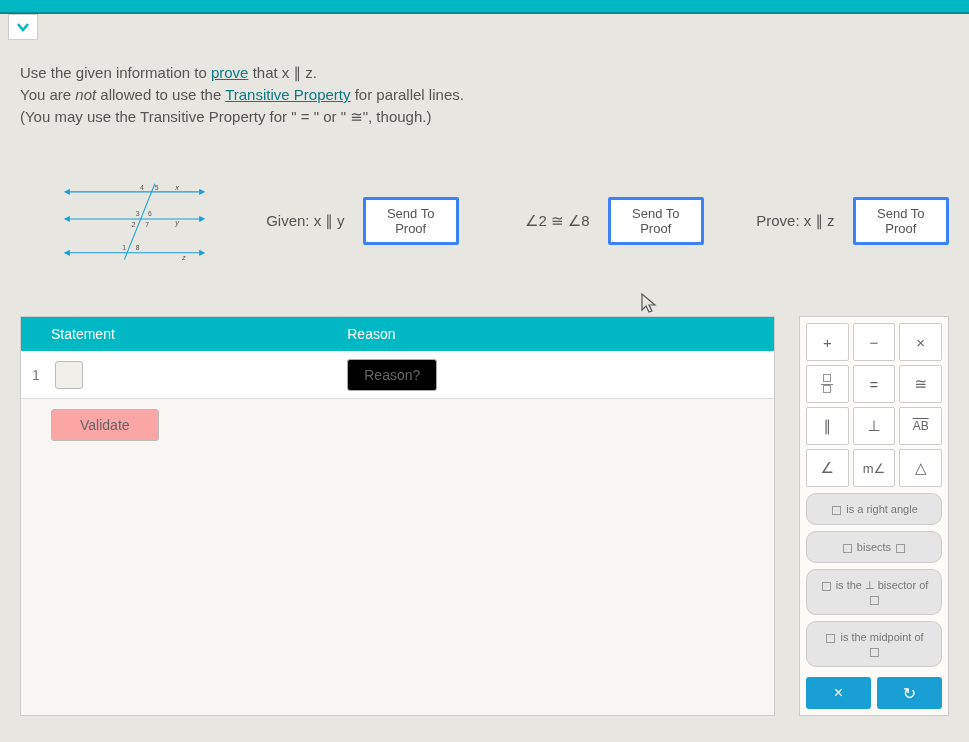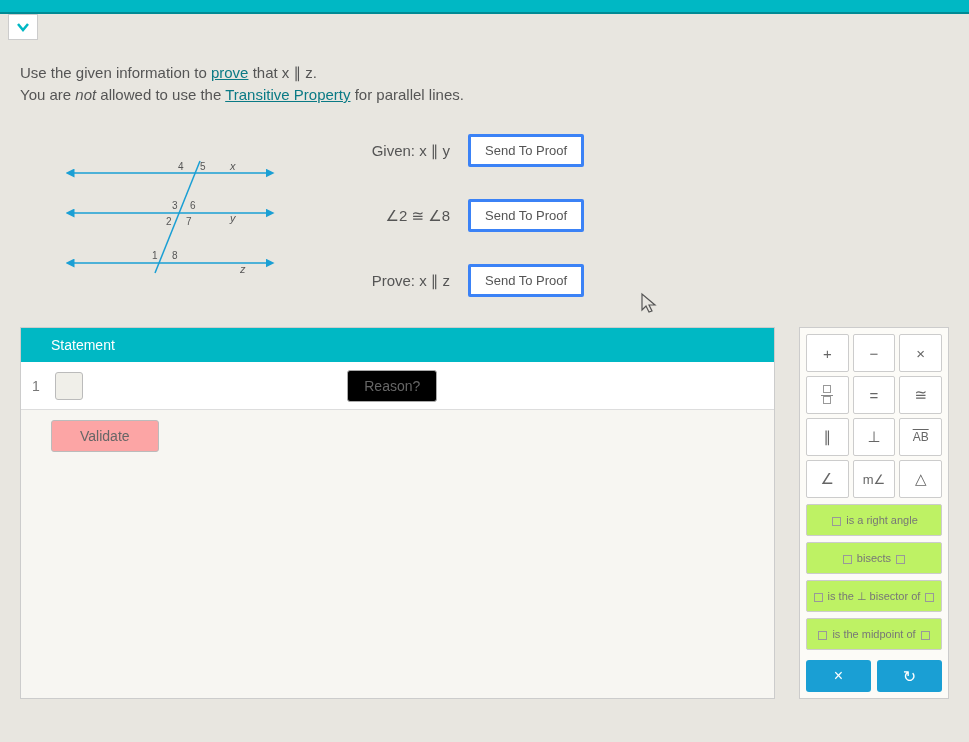--- a/index.html
+++ b/index.html
@@ -42,21 +42,21 @@
   }
   .instructions .link { color: #0a7a85; text-decoration: underline; }
   .instructions em { font-style: italic; }
   .mid-row {
     display: flex;
     align-items: center;
     gap: 30px;
     margin: 10px 0 30px 40px;
   }
   .diagram { width: 230px; height: 130px; }
-  .givens { display: flex; flex-direction: column; gap: 32px; }
+  .givens { display: flex; flex-direction: row; gap: 32px; }
   .given-row { display: flex; align-items: center; gap: 18px; }
   .given-label { width: 130px; text-align: right; font-size: 15px; color: #555; }
   .send-btn {
     border: 3px solid #3b82f6;
     background: #fff;
     padding: 6px 14px;
     font-size: 13px;
     color: #555;
     cursor: pointer;
     border-radius: 2px;
@@ -152,27 +152,27 @@
     justify-content: center;
     font-size: 15px;
     color: #666;
     cursor: pointer;
     border-radius: 2px;
     font-family: 'Segoe UI Symbol', Arial, sans-serif;
   }
   .pal-btn.small { font-size: 13px; text-align: right; }
   .pal-wide {
     border: 1px solid #ccc;
-    background: #bef264;
-    padding: 8px 4px;
+    background: #e5e5e5;
+    padding: 8px 12px;
     font-size: 11px;
     color: #777;
     text-align: center;
     cursor: pointer;
-    border-radius: 2px;
+    border-radius: 10px;
     line-height: 14px;
   }
   .pal-wide .box { display:inline-block; width:9px; height:9px; border:1px solid #999; vertical-align: middle; margin: 0 2px;}
   .pal-actions {
     display: flex;
     gap: 6px;
     margin-top: 4px;
   }
   .pal-action {
     flex: 1;
@@ -204,20 +204,21 @@
 </div>
 
 <div class="content">
   <div class="instructions">
     <div>
       <span>Use the given information to </span><span class="link">prove</span><span> that x  ∥  z.</span>
     </div>
     <div>
       <span>You are </span><em>not</em><span> allowed to use the </span><span class="link">Transitive Property</span><span> for parallel lines.</span>
     </div>
+    <div>(You may use the Transitive Property for " = " or " ≅", though.)</div>
   </div>
 
   <div class="mid-row">
     <svg class="diagram" viewBox="0 0 230 130">
       <defs>
         <marker id="ar" viewBox="0 0 10 10" refX="5" refY="5" markerWidth="6" markerHeight="6" orient="auto-start-reverse">
           <path d="M0 0 L10 5 L0 10 z" fill="#1a9fd4"></path>
         </marker>
       </defs>
       <line x1="10" y1="22" x2="210" y2="22" stroke="#1a9fd4" stroke-width="1.5" marker-start="url(#ar)" marker-end="url(#ar)"></line>
@@ -255,20 +256,21 @@
 
   <svg class="cursor-arrow" width="20" height="22">
     <path d="M2 2 L2 18 L6 14 L9 20 L12 19 L9 13 L15 13 Z" fill="none" stroke="#555" stroke-width="1.2"></path>
   </svg>
 </div>
 
 <div class="lower">
   <div class="proof-panel">
     <div class="proof-header">
       <div class="col-stmt">Statement</div>
+      <div class="col-reason">Reason</div>
     </div>
     <div class="proof-row">
       <div class="row-num">1</div>
       <div class="stmt-cell">
         <div class="stmt-input"></div>
       </div>
       <div class="reason-cell">
         <button class="reason-btn">Reason?</button>
       </div>
     </div>

